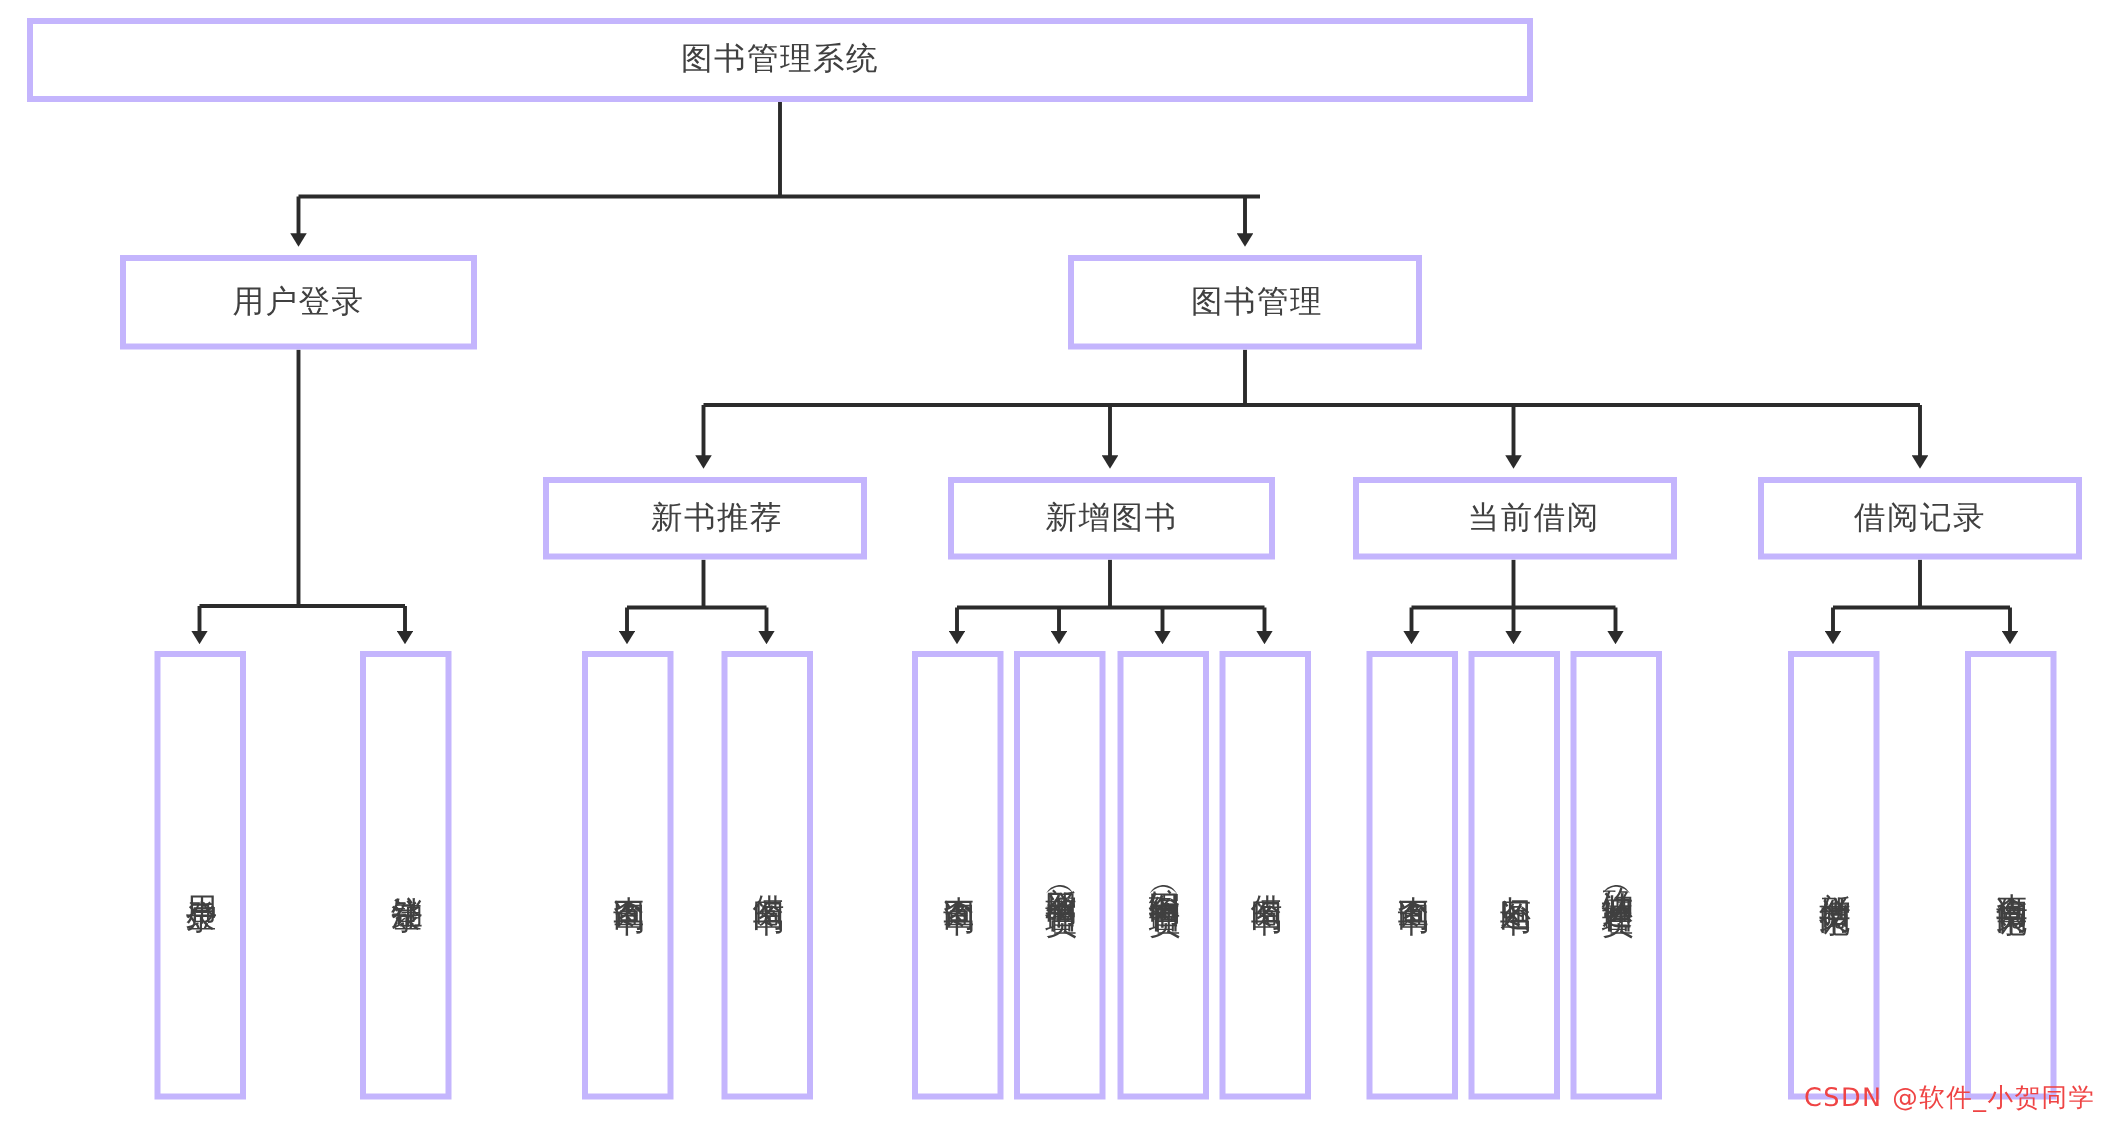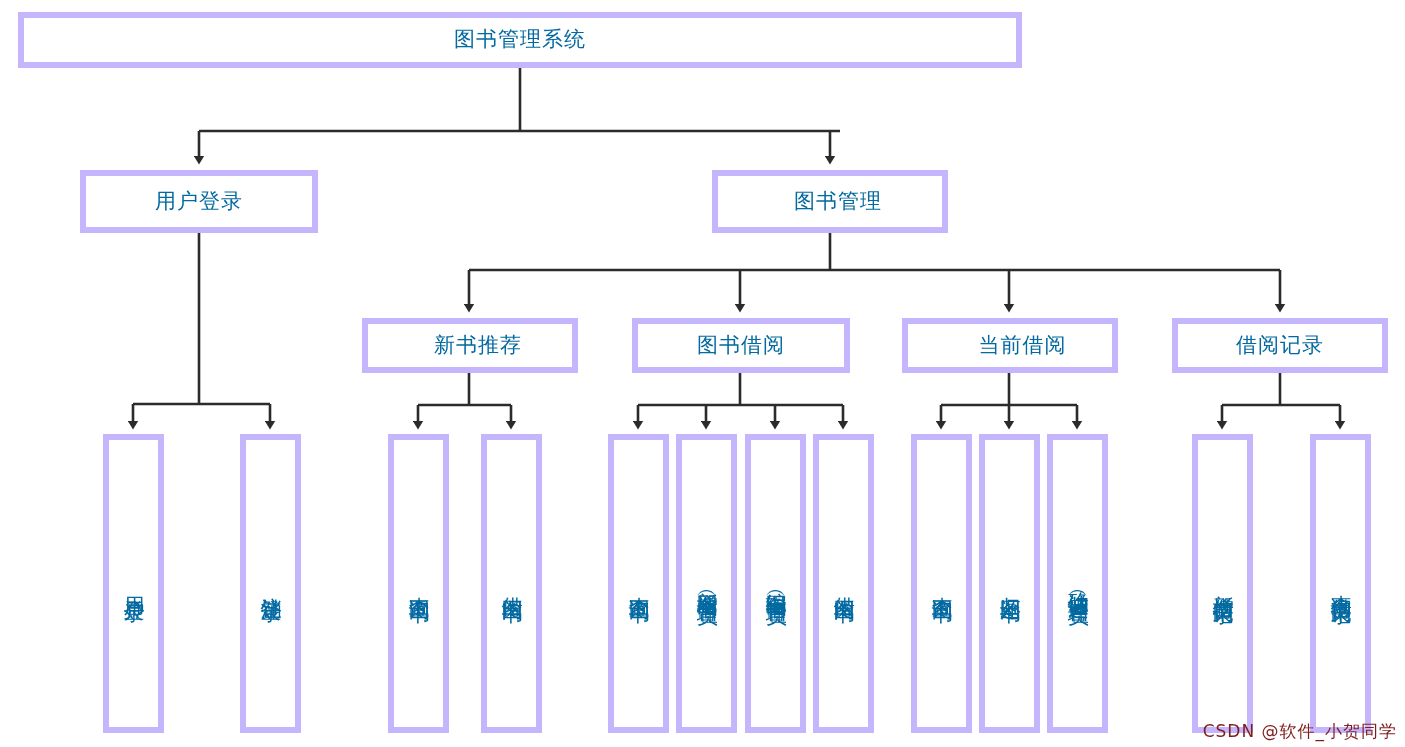--- a/index.html
+++ b/index.html
@@ -22,26 +22,26 @@
     position: absolute;
     left: 0;
     top: 0;
     width: 1405px;
     height: 747px;
     pointer-events: none;
   }
   .node {
     position: absolute;
     box-sizing: border-box;
-    border: 6px solid #c4b5fd;
+    border: 4px solid #c4b5fd;
     background: #ffffff;
     display: flex;
     align-items: center;
     justify-content: center;
-    color: #0369a1;
+    color: #404040;
   }
   .node.horizontal {
     font-size: 21px;
     line-height: 1.2;
     letter-spacing: 1px;
     white-space: nowrap;
   }
   .node.vertical {
     writing-mode: vertical-rl;
     text-orientation: upright;
@@ -57,21 +57,21 @@
     writing-mode: vertical-rl;
     text-orientation: upright;
     display: block;
     max-height: 100%;
   }
   #watermark {
     position: absolute;
     right: 8px;
     bottom: 4px;
     font-size: 17px;
-    color: #7f1d1d;
+    color: #ef4444;
     letter-spacing: 1px;
     white-space: nowrap;
     user-select: none;
   }
 </style>
 </head>
 <body>
 
 <div id="diagram-root">
 
@@ -133,21 +133,21 @@
     <span>用户登录</span>
   </div>
   <div class="node horizontal" style="left:712px; top:170px; width:236px; height:63px;padding-left:16px;">
     <span>图书管理</span>
   </div>
 
   <div class="node horizontal" style="left:362px; top:318px; width:216px; height:55px;padding-left:16px;">
     <span>新书推荐</span>
   </div>
   <div class="node horizontal" style="left:632px; top:318px; width:218px; height:55px;">
-    <span>图书借阅</span>
+    <span>新增图书</span>
   </div>
   <div class="node horizontal" style="left:902px; top:318px; width:216px; height:55px;padding-left:25px;">
     <span>当前借阅</span>
   </div>
   <div class="node horizontal" style="left:1172px; top:318px; width:216px; height:55px;">
     <span>借阅记录</span>
   </div>
 
   <div class="node vertical" style="left:103px; top:434px; width:61px; height:299px;">
     <span>用户登录</span>

